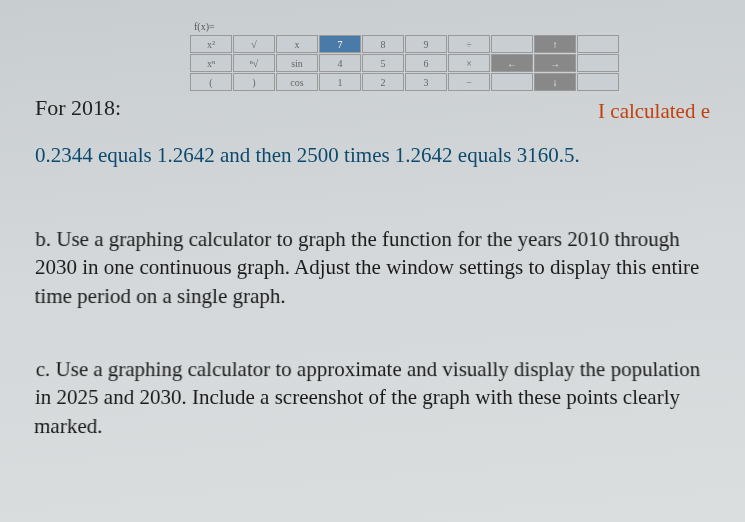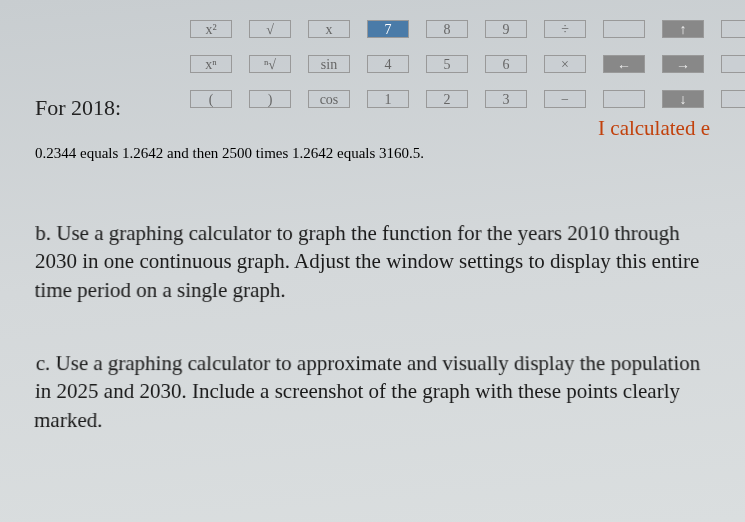--- a/index.html
+++ b/index.html
@@ -31,22 +31,22 @@
       color: #444;
       padding: 2px 6px;
       border-bottom: 1px solid #aaa;
       width: 420px;
       display: flex;
       justify-content: space-between;
     }
     .calc-grid {
       display: grid;
       grid-template-columns: repeat(10, 42px);
-      gap: 17px;
-      font-size: 14px;
+      gap: 1px;
+      font-size: 10px;
       color: #666;
     }
     .calc-grid > div {
       background: rgba(200,205,210,0.6);
       border: 1px solid #999;
       padding: 3px 5px;
       text-align: center;
       height: 18px;
       line-height: 12px;
     }
@@ -64,41 +64,44 @@
       margin-top: 17px;
       white-space: nowrap;
     }
     .line1-after {
       font-size: 21px;
       color: #c2410c;
       text-align: right;
       margin-top: 4px;
     }
     .line2 {
-      font-size: 15px;
-      color: #000000;
-      margin-top: 2px;
+      font-size: 21px;
+      color: #0c4a6e;
+      margin-top: 17px;
       line-height: 1.4;
     }
     .para {
       font-size: 21px;
       color: #1a1a1a;
       line-height: 1.35;
       margin-top: 55px;
       transform: perspective(800px) rotateX(2deg);
     }
     .para-c {
       margin-top: 45px;
       transform: perspective(800px) rotateX(4deg);
     }
   </style>
 </head>
 <body>
 
 <div class="calculator-area">
+  <div class="calc-top">
+    <span class="label-small">f(x)=</span>
+  </div>
   <div class="calc-grid">
     <div>x²</div>
     <div>√</div>
     <div>x</div>
     <div class="highlight">7</div>
     <div>8</div>
     <div>9</div>
     <div>÷</div>
     <div></div>
     <div class="dark">↑</div>

